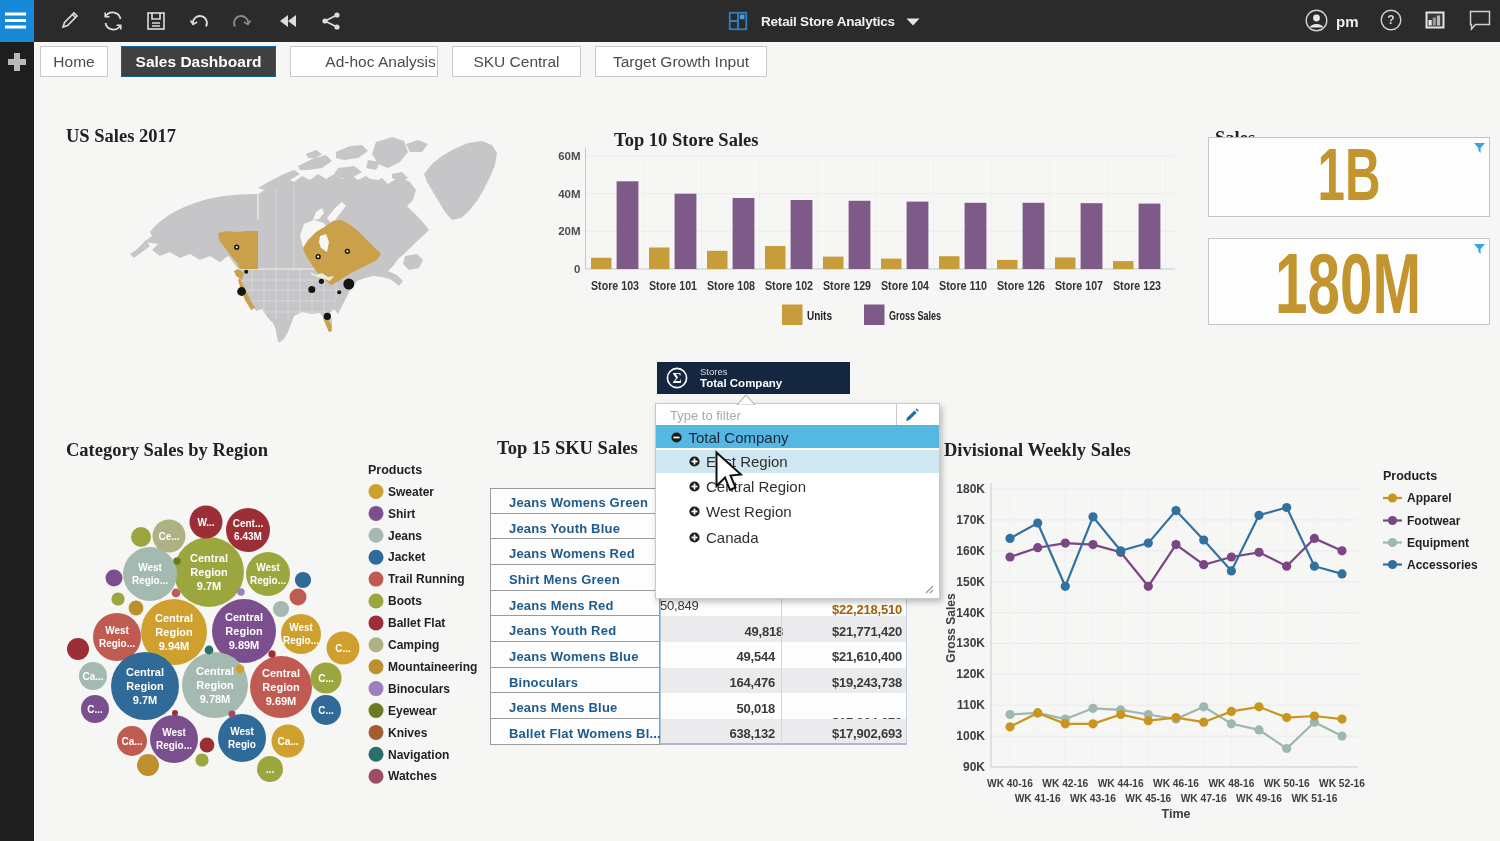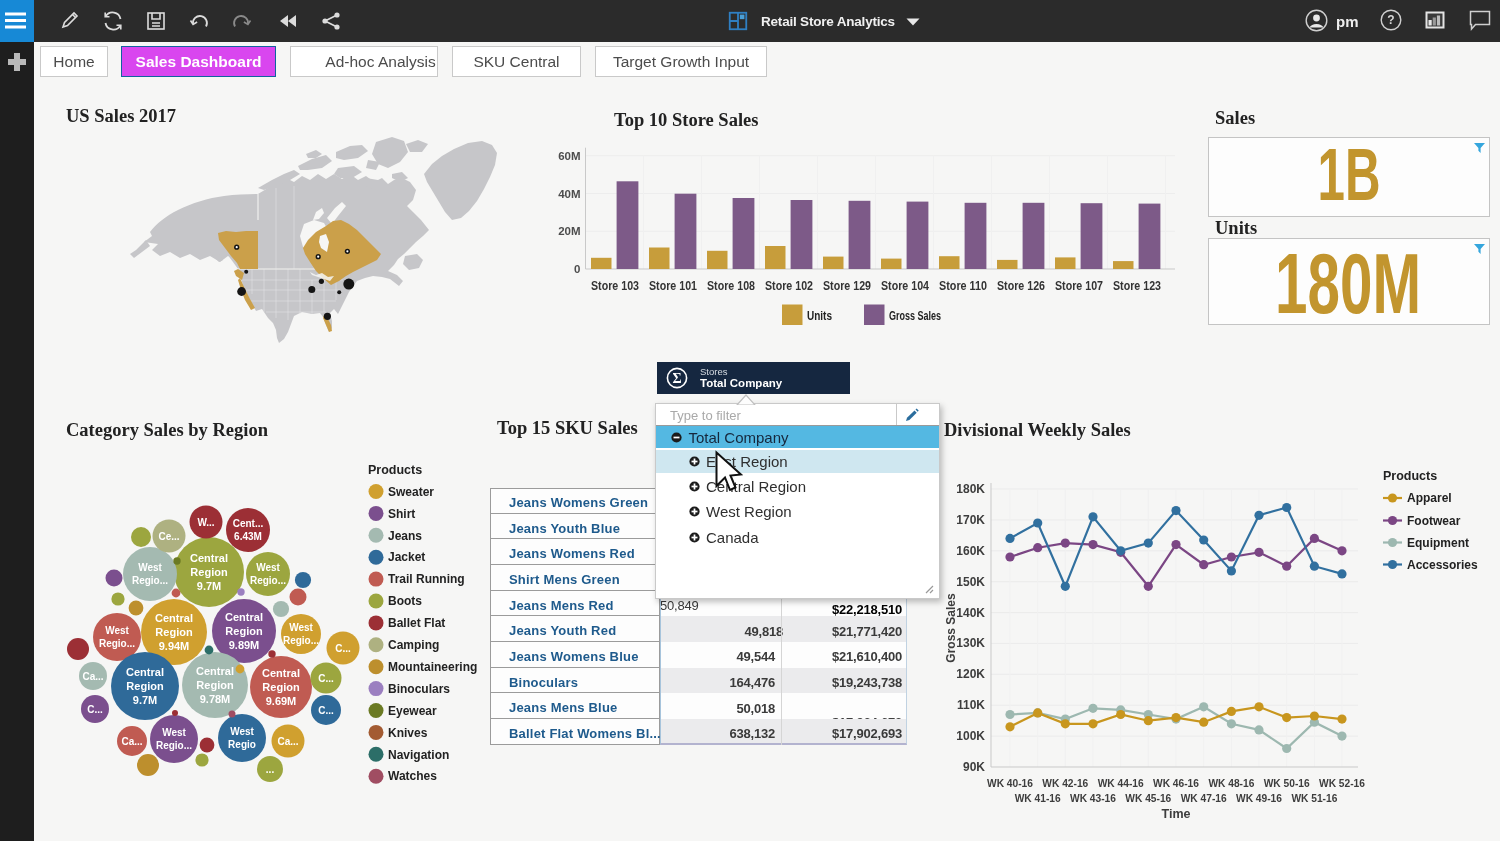--- a/index.html
+++ b/index.html
@@ -7,24 +7,24 @@
        background:#f6f6f5;font-family:"Liberation Sans",sans-serif;}
   .abs{position:absolute;}
   
   #topbar{position:absolute;left:0;top:0;width:1500px;height:42px;background:#2b2b2b;}
   #bluetile{position:absolute;left:0;top:0;width:34px;height:42px;background:#1789d6;}
   #sidebar{position:absolute;left:0;top:42px;width:34px;height:799px;background:#1e1e1e;}
   .tbico{position:absolute;top:7px;width:28px;height:28px;}
   
   .tab{position:absolute;top:46px;height:31px;background:#fff;border:1px solid #c9c9c9;
        box-sizing:border-box;color:#4c4c4c;font-size:15.5px;line-height:29px;text-align:center;}
-  .tab.active{background:#d946ef;border-color:#11639f;color:#fff;font-weight:bold;}
+  .tab.active{background:#404040;border-color:#11639f;color:#fff;font-weight:bold;}
   
   .sectitle{position:absolute;font-family:"Liberation Serif",serif;font-weight:bold;
-            color:#222;font-size:18.5px;}
+            color:#222;font-size:18.5px;margin-top:20px;}
   
   .vcard{position:absolute;background:#fdfdfd;border:1px solid #c4c4c4;box-sizing:border-box;}
   
   #popHeader{position:absolute;left:657px;top:362px;width:193px;height:32px;background:#152740;z-index:30;}
   #popup{position:absolute;left:655px;top:403px;width:283px;height:194px;background:#fff;
          border:1px solid #c9c9c9;box-shadow:2px 3px 6px rgba(0,0,0,.25);z-index:29;}
 </style>
 </head>
 <body>
 
@@ -390,21 +390,21 @@
 <div class="abs" style="left:19px;top:83.8px;font-size:13px;font-weight:bold;color:#1e5a8c;white-space:nowrap;letter-spacing:0.2px;">Shirt Mens Green</div>
 <div class="abs" style="left:170px;top:77.0px;width:121px;height:25.7px;background:#ebebed;"></div>
 <div class="abs" style="left:291px;top:77.0px;width:126px;height:25.7px;background:#ebebed;"></div>
 <div class="abs" style="left:170px;top:84.3px;width:115px;font-size:13px;font-weight:bold;color:#3a3a3a;text-align:right;letter-spacing:-0.2px;">71,269</div>
 <div class="abs" style="left:291px;top:84.3px;width:121px;font-size:13px;font-weight:bold;color:#3a3a3a;text-align:right;letter-spacing:-0.2px;">$22,371,517</div>
 <div class="abs" style="left:0;top:102.7px;width:170px;height:25.7px;background:#fdfdfd;border:1px solid #9b9b9b;border-top-width:0px;box-sizing:border-box;"></div>
 <div class="abs" style="left:19px;top:109.5px;font-size:13px;font-weight:bold;color:#1e5a8c;white-space:nowrap;letter-spacing:0.2px;">Jeans Mens Red</div>
 <div class="abs" style="left:170px;top:102.7px;width:121px;height:25.7px;background:#fdfdfd;"></div>
 <div class="abs" style="left:291px;top:102.7px;width:126px;height:25.7px;background:#fdfdfd;"></div>
 <div class="abs" style="left:170px;top:110.0px;width:115px;font-size:13px;font-weight:normal;color:#3a3a3a;text-align:left;letter-spacing:-0.2px;">50,849</div>
-<div class="abs" style="left:291px;top:114px;width:121px;font-size:13px;font-weight:bold;color:#000000;text-align:right;letter-spacing:-0.2px;">$22,218,510</div>
+<div class="abs" style="left:291px;top:114px;width:121px;font-size:13px;font-weight:bold;color:#a16207;text-align:right;letter-spacing:-0.2px;">$22,218,510</div>
 <div class="abs" style="left:0;top:128.4px;width:170px;height:25.7px;background:#fdfdfd;border:1px solid #9b9b9b;border-top-width:0px;box-sizing:border-box;"></div>
 <div class="abs" style="left:19px;top:135.2px;font-size:13px;font-weight:bold;color:#1e5a8c;white-space:nowrap;letter-spacing:0.2px;">Jeans Youth Red</div>
 <div class="abs" style="left:170px;top:128.4px;width:121px;height:25.7px;background:#ebebed;"></div>
 <div class="abs" style="left:291px;top:128.4px;width:126px;height:25.7px;background:#ebebed;"></div>
 <div class="abs" style="left:170px;top:135.7px;width:115px;font-size:13px;font-weight:bold;color:#3a3a3a;text-align:right;letter-spacing:-0.2px;margin-left:8px;">49,818</div>
 <div class="abs" style="left:291px;top:135.7px;width:121px;font-size:13px;font-weight:bold;color:#3a3a3a;text-align:right;letter-spacing:-0.2px;">$21,771,420</div>
 <div class="abs" style="left:0;top:154.1px;width:170px;height:25.7px;background:#fdfdfd;border:1px solid #9b9b9b;border-top-width:0px;box-sizing:border-box;"></div>
 <div class="abs" style="left:19px;top:160.9px;font-size:13px;font-weight:bold;color:#1e5a8c;white-space:nowrap;letter-spacing:0.2px;">Jeans Womens Blue</div>
 <div class="abs" style="left:170px;top:154.1px;width:121px;height:25.7px;background:#fdfdfd;"></div>
 <div class="abs" style="left:291px;top:154.1px;width:126px;height:25.7px;background:#fdfdfd;"></div>

